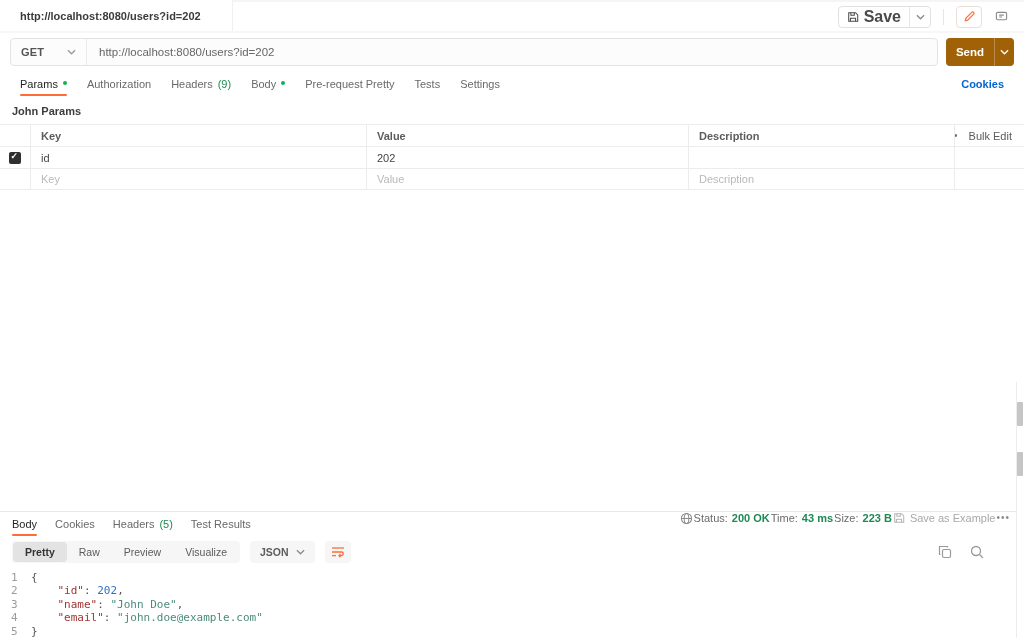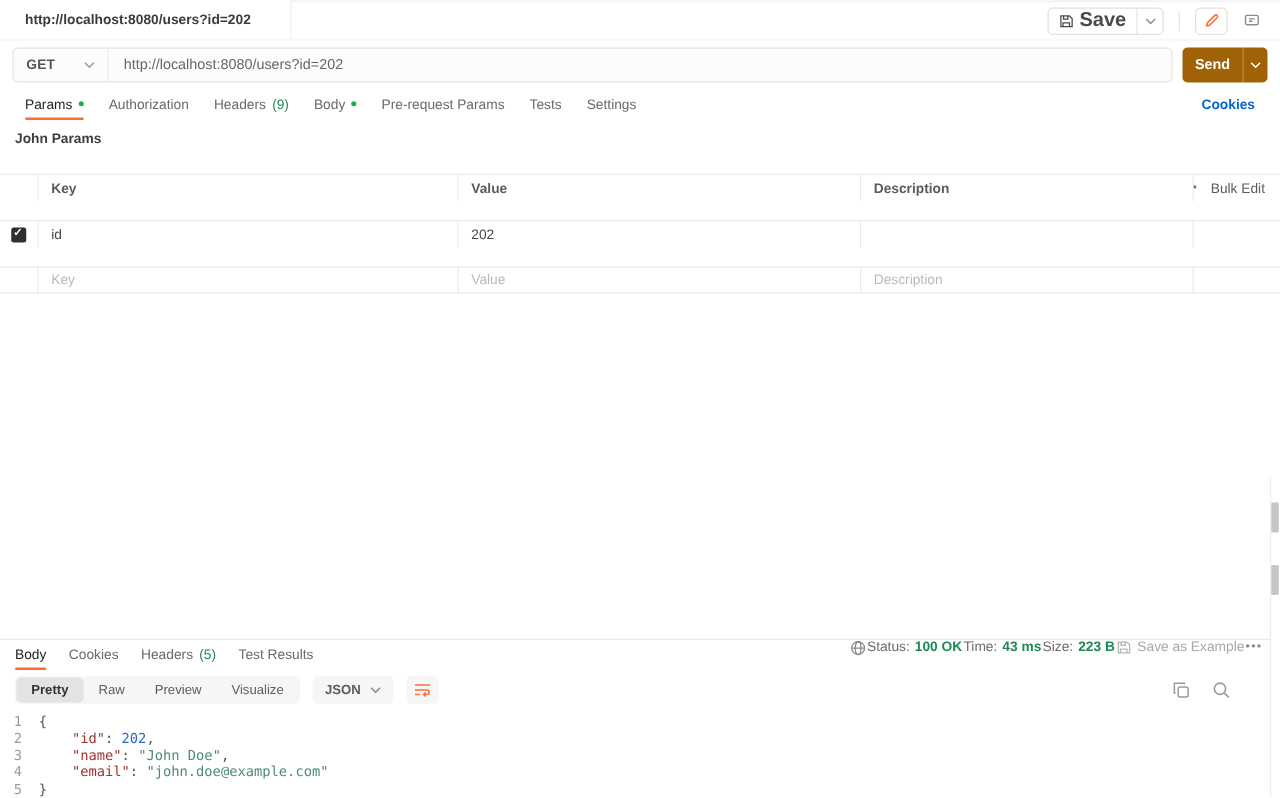--- a/index.html
+++ b/index.html
@@ -36,21 +36,21 @@
   .rtab { display:flex; align-items:center; gap:5px; font-size:11px; color:#696969; position:relative; cursor:pointer; white-space:nowrap; }
   .rtab.active { color:#1f1f1f; }
   .rtab.active::after { content:''; position:absolute; left:0; right:0; bottom:0; height:2px; background:#ff6c37; border-radius:1px; }
   .dot { width:4px; height:4px; border-radius:50%; background:#10b153; margin-top:-1px; }
   .count-green { color:#1d8a53; }
   .cookies-link { margin-left:auto; font-size:11px; font-weight:700; color:#0265d2; display:flex; align-items:center; cursor:pointer; }
 
   
   .qp-title { padding:9px 12px 7px; font-size:11px; font-weight:700; color:#3d3d3d; }
   .qp-table { width:1024px; font-size:11px; color:#444; }
-  .qp-row { display:grid; grid-template-columns:30px 336px 322px 266px 70px; height:22px; border-top:1px solid #ececec; align-items:center;margin-top:15px; }
+  .qp-row { display:grid; grid-template-columns:30px 336px 322px 266px 70px; height:22px; border-top:1px solid #ececec; align-items:center; }
   .qp-row.last { border-bottom:1px solid #ececec; }
   .cell { height:100%; display:flex; align-items:center; padding:0 10px; border-left:1px solid #ececec; overflow:hidden; }
   .cell.first { border-left:0; justify-content:center; padding:0; }
   .hdr { color:#5c5c5c; font-weight:700; }
   .placeholder { color:#b9b9b9; }
   .actions-cell { justify-content:flex-end; gap:10px; padding-right:12px; }
   .more-dots { color:#6e6e6e; font-size:10px; letter-spacing:1px; cursor:pointer; }
   .bulk-edit { color:#5c5c5c; cursor:pointer; white-space:nowrap; }
   .checkbox { width:12px; height:12px; background:#2f2f2f; border-radius:2px; position:relative; cursor:pointer; }
   .checkbox::after { content:'✓'; position:absolute; left:1.5px; top:-0.5px; color:#fff; font-size:9px; font-weight:700; }
@@ -164,21 +164,21 @@
     </div>
     <div class="rtab">
       <span>Headers</span>
       <span class="count-green">(9)</span>
     </div>
     <div class="rtab">
       <span>Body</span>
       <span class="dot"></span>
     </div>
     <div class="rtab">
-      <span>Pre-request Params</span>
+      <span>Pre-request Pretty</span>
     </div>
     <div class="rtab">
       <span>Tests</span>
     </div>
     <div class="rtab">
       <span>Settings</span>
     </div>
     <div class="cookies-link">Cookies</div>
   </div>
 
@@ -231,21 +231,21 @@
         <span>Test Results</span>
       </div>
       <div class="resp-meta">
         <svg width="13" height="13" viewBox="0 0 14 14" fill="none" stroke="#8a8a8a" stroke-width="1.1">
             <circle cx="7" cy="7" r="5.5"></circle>
             <ellipse cx="7" cy="7" rx="2.5" ry="5.5"></ellipse>
             <path d="M1.5 7h11"></path>
           </svg>
         <span class="meta-pair">
           <span>Status:</span>
-          <span class="meta-val">100 OK</span>
+          <span class="meta-val">200 OK</span>
         </span>
         <span class="meta-pair">
           <span>Time:</span>
           <span class="meta-val">43 ms</span>
         </span>
         <span class="meta-pair">
           <span>Size:</span>
           <span class="meta-val">223 B</span>
         </span>
         <span class="save-example">

